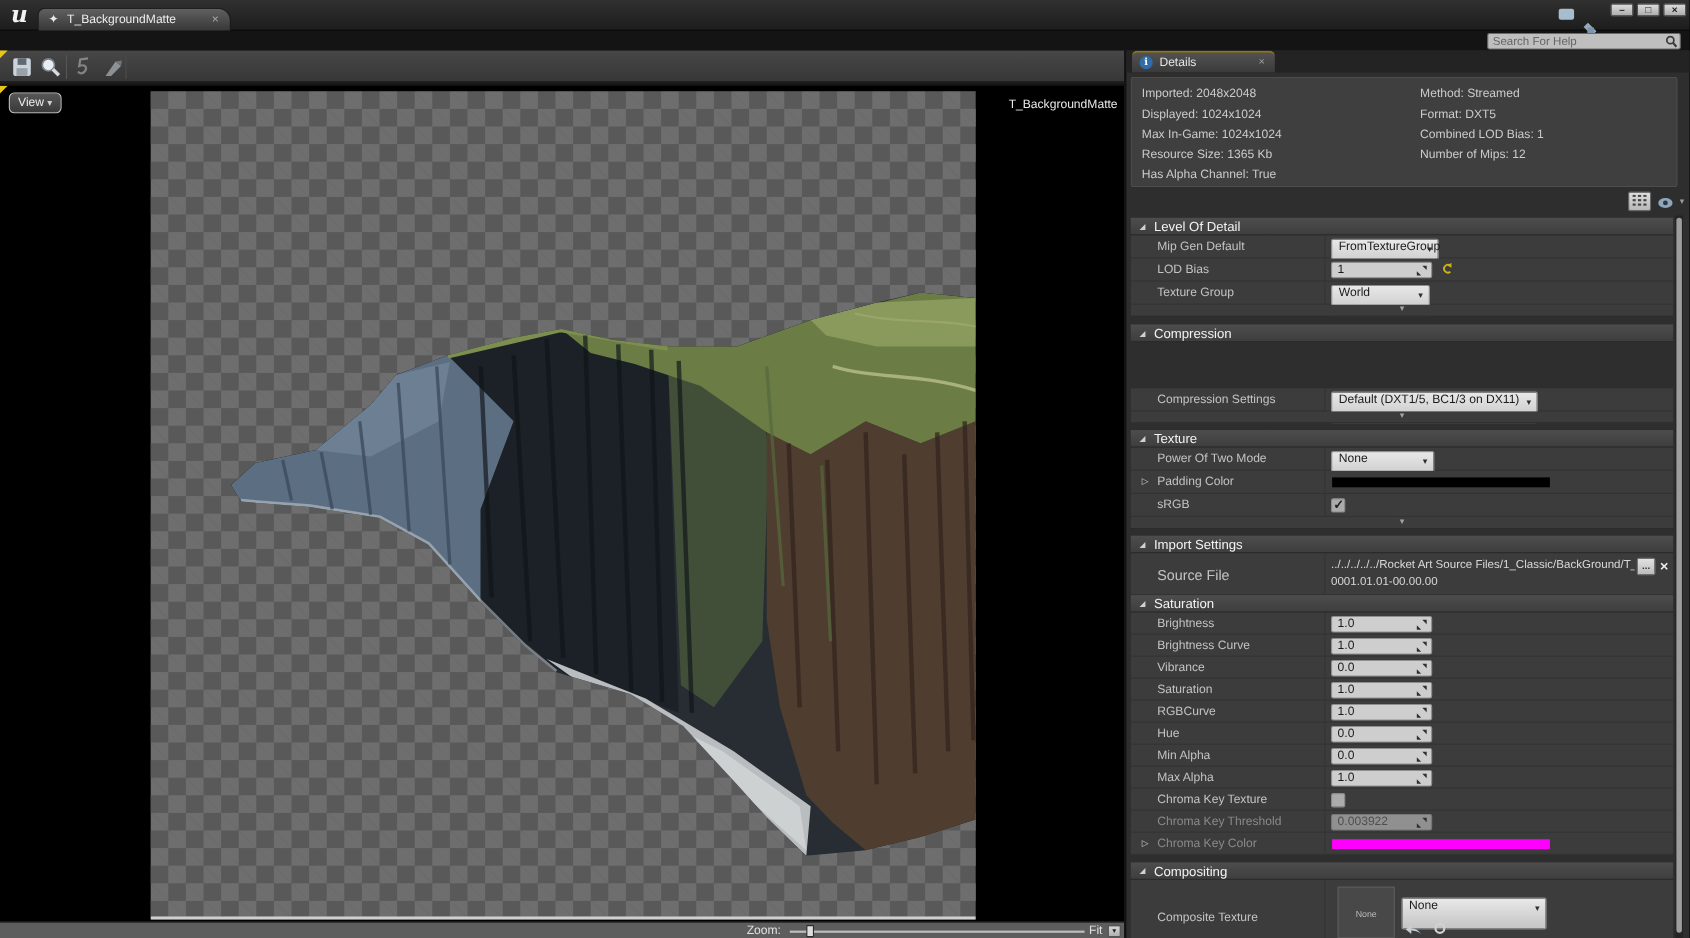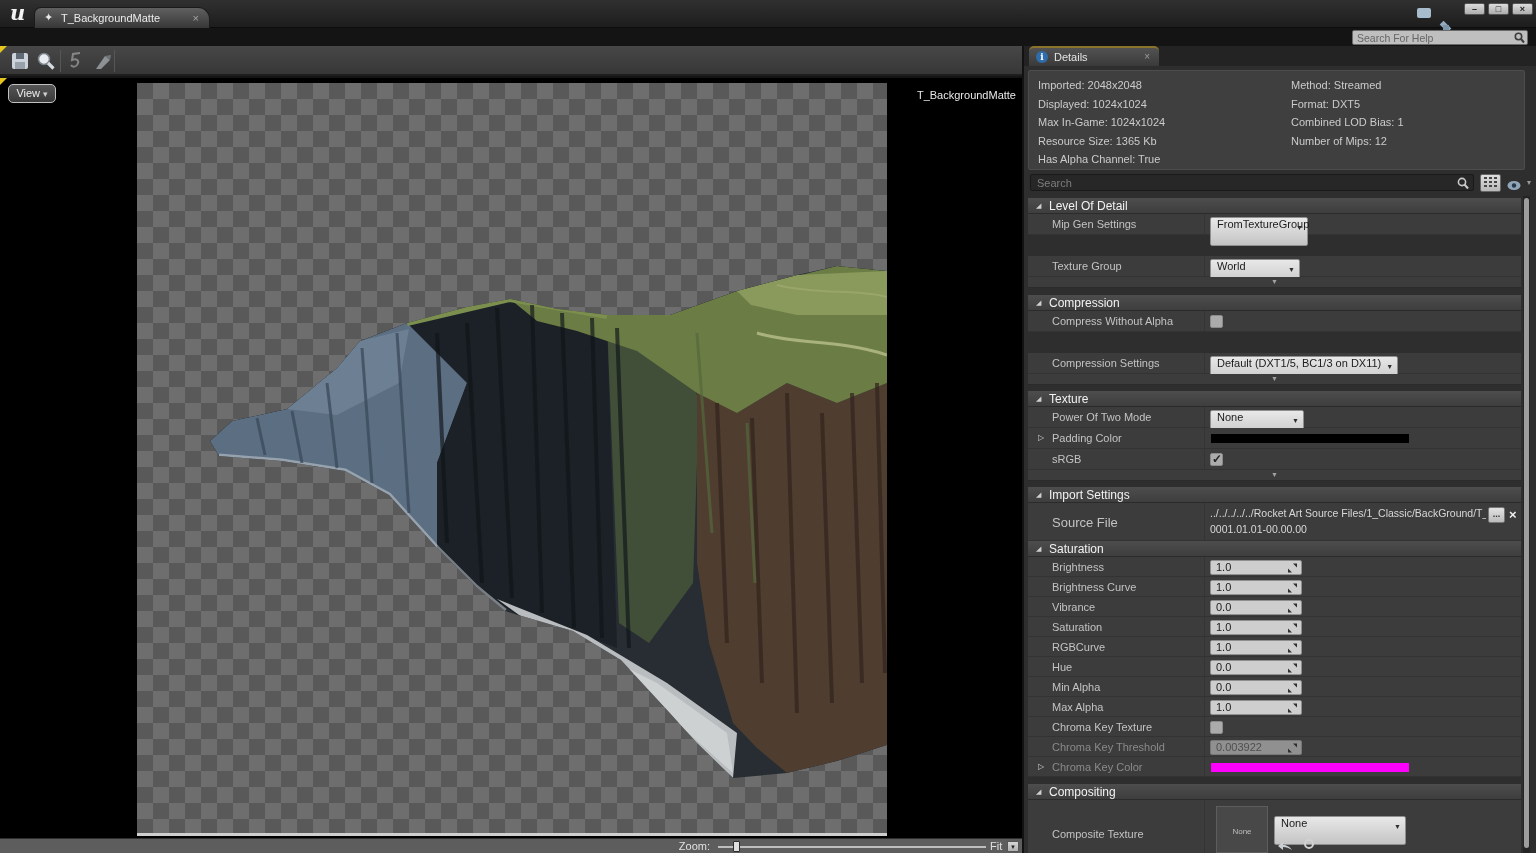--- a/index.html
+++ b/index.html
@@ -257,27 +257,20 @@
       </div>
       <div class="infocol" style="left:262px">
         <div class="info-line">Method: Streamed</div>
         <div class="info-line">Format: DXT5</div>
         <div class="info-line">Combined LOD Bias: 1</div>
         <div class="info-line">Number of Mips: 12</div>
       </div>
     </div>
 
     <div class="searchrow">
-      <div class="dsearch">
-        <input placeholder="Search" style="">
-        <svg width="12" height="13">
-            <circle cx="5" cy="5" r="3.6" fill="none" stroke="#c9c9c9" stroke-width="1.6"></circle>
-            <line x1="7.5" y1="7.5" x2="11" y2="11.5" stroke="#c9c9c9" stroke-width="2"></line>
-          </svg>
-      </div>
       <div class="gridbtn">
         <svg width="13" height="12" style="position:absolute;left:3px;top:2px">
             <g fill="#454545">
               <rect x="0" y="0" width="3" height="2"></rect>
               <rect x="5" y="0" width="3" height="2"></rect>
               <rect x="10" y="0" width="3" height="2"></rect>
               <rect x="0" y="4" width="3" height="2"></rect>
               <rect x="5" y="4" width="3" height="2"></rect>
               <rect x="10" y="4" width="3" height="2"></rect>
               <rect x="0" y="8" width="3" height="2"></rect>
@@ -293,36 +286,40 @@
           </svg>
         <span class="car"></span>
       </div>
     </div>
 
     <div class="sect-head" style="top:152px">
       <span class="arr"></span>
       <span class="title">Level Of Detail</span>
     </div>
     <div class="drow" style="top:168px">
-      <span class="lbl">Mip Gen Settings</span>
+      <span class="lbl">Mip Gen Default</span>
       <div class="dd" style="width:98px"><span>FromTextureGroup</span></div>
+    </div>
+    <div class="drow" style="top:189px">
+      <span class="lbl">LOD Bias</span>
+      <div class="num"><span>1</span><span class="spin"></span></div>
+      <svg class="revert" width="11" height="11">
+          <path d="M8.5,2.5 A3.5,3.5 0 1 0 8.5,8" fill="none" stroke="#cdb312" stroke-width="1.7"></path>
+          <path d="M9.5,0 L9.5,4.4 L5.4,2.2 Z" fill="#cdb312"></path>
+        </svg>
     </div>
     <div class="drow" style="top:210px">
       <span class="lbl">Texture Group</span>
       <div class="dd" style="width:90px"><span>World</span></div>
     </div>
     <div class="expander" style="top:231px"></div>
 
     <div class="sect-head" style="top:249px">
       <span class="arr"></span>
       <span class="title">Compression</span>
-    </div>
-    <div class="drow" style="top:265px">
-      <span class="lbl">Compress Without Alpha</span>
-      <div class="chk"></div>
     </div>
     <div class="drow" style="top:307px">
       <span class="lbl">Compression Settings</span>
       <div class="dd"><span>Default (DXT1/5, BC1/3 on DX11)</span></div>
     </div>
     <div class="expander" style="top:328px"></div>
 
     <div class="sect-head" style="top:345px">
       <span class="arr"></span>
       <span class="title">Texture</span>

